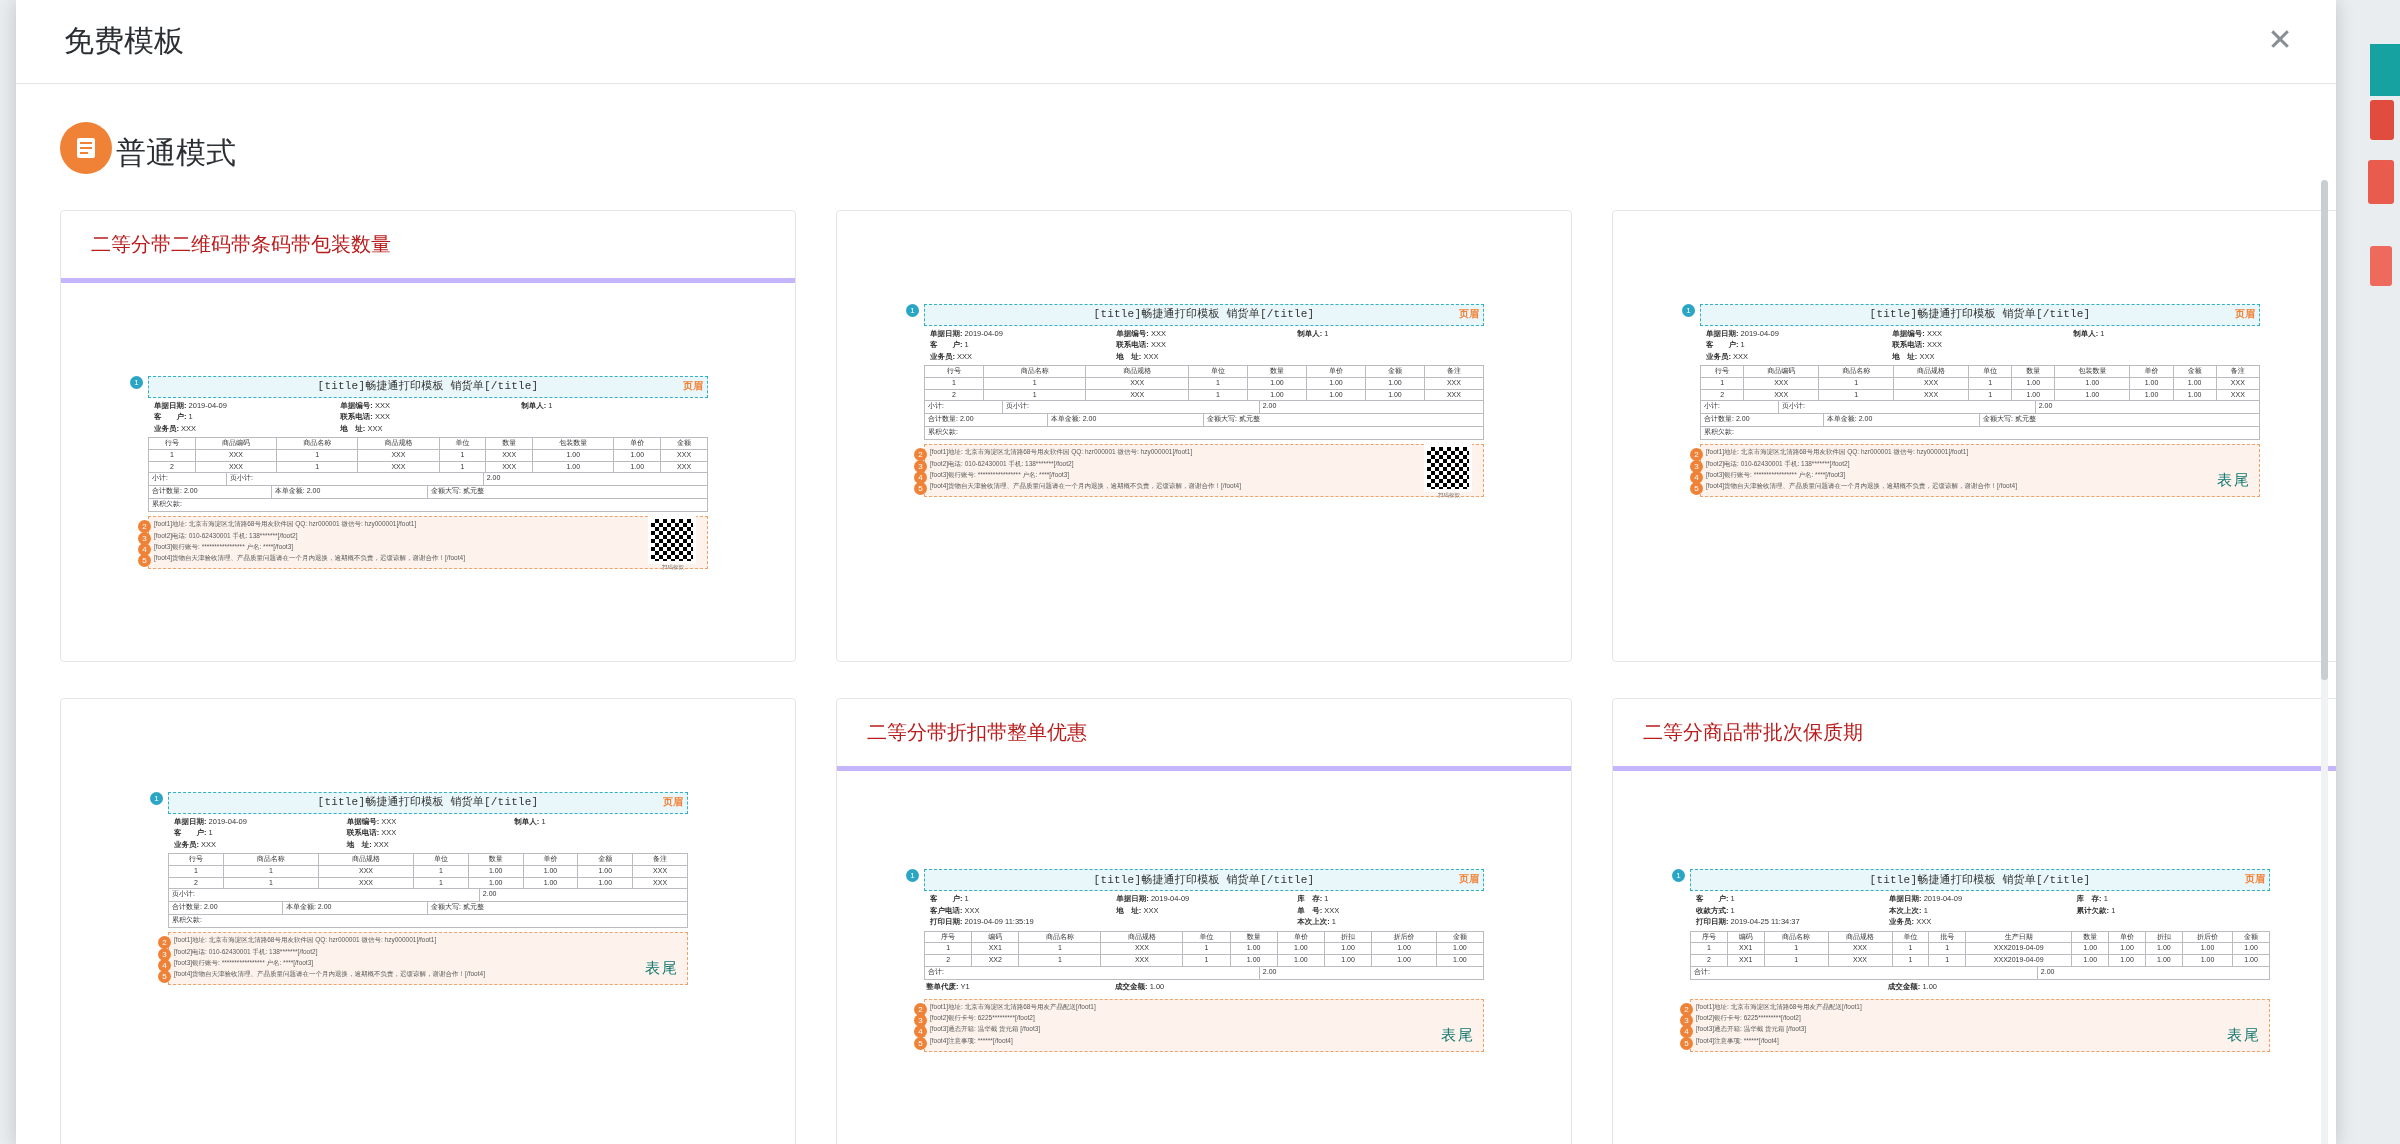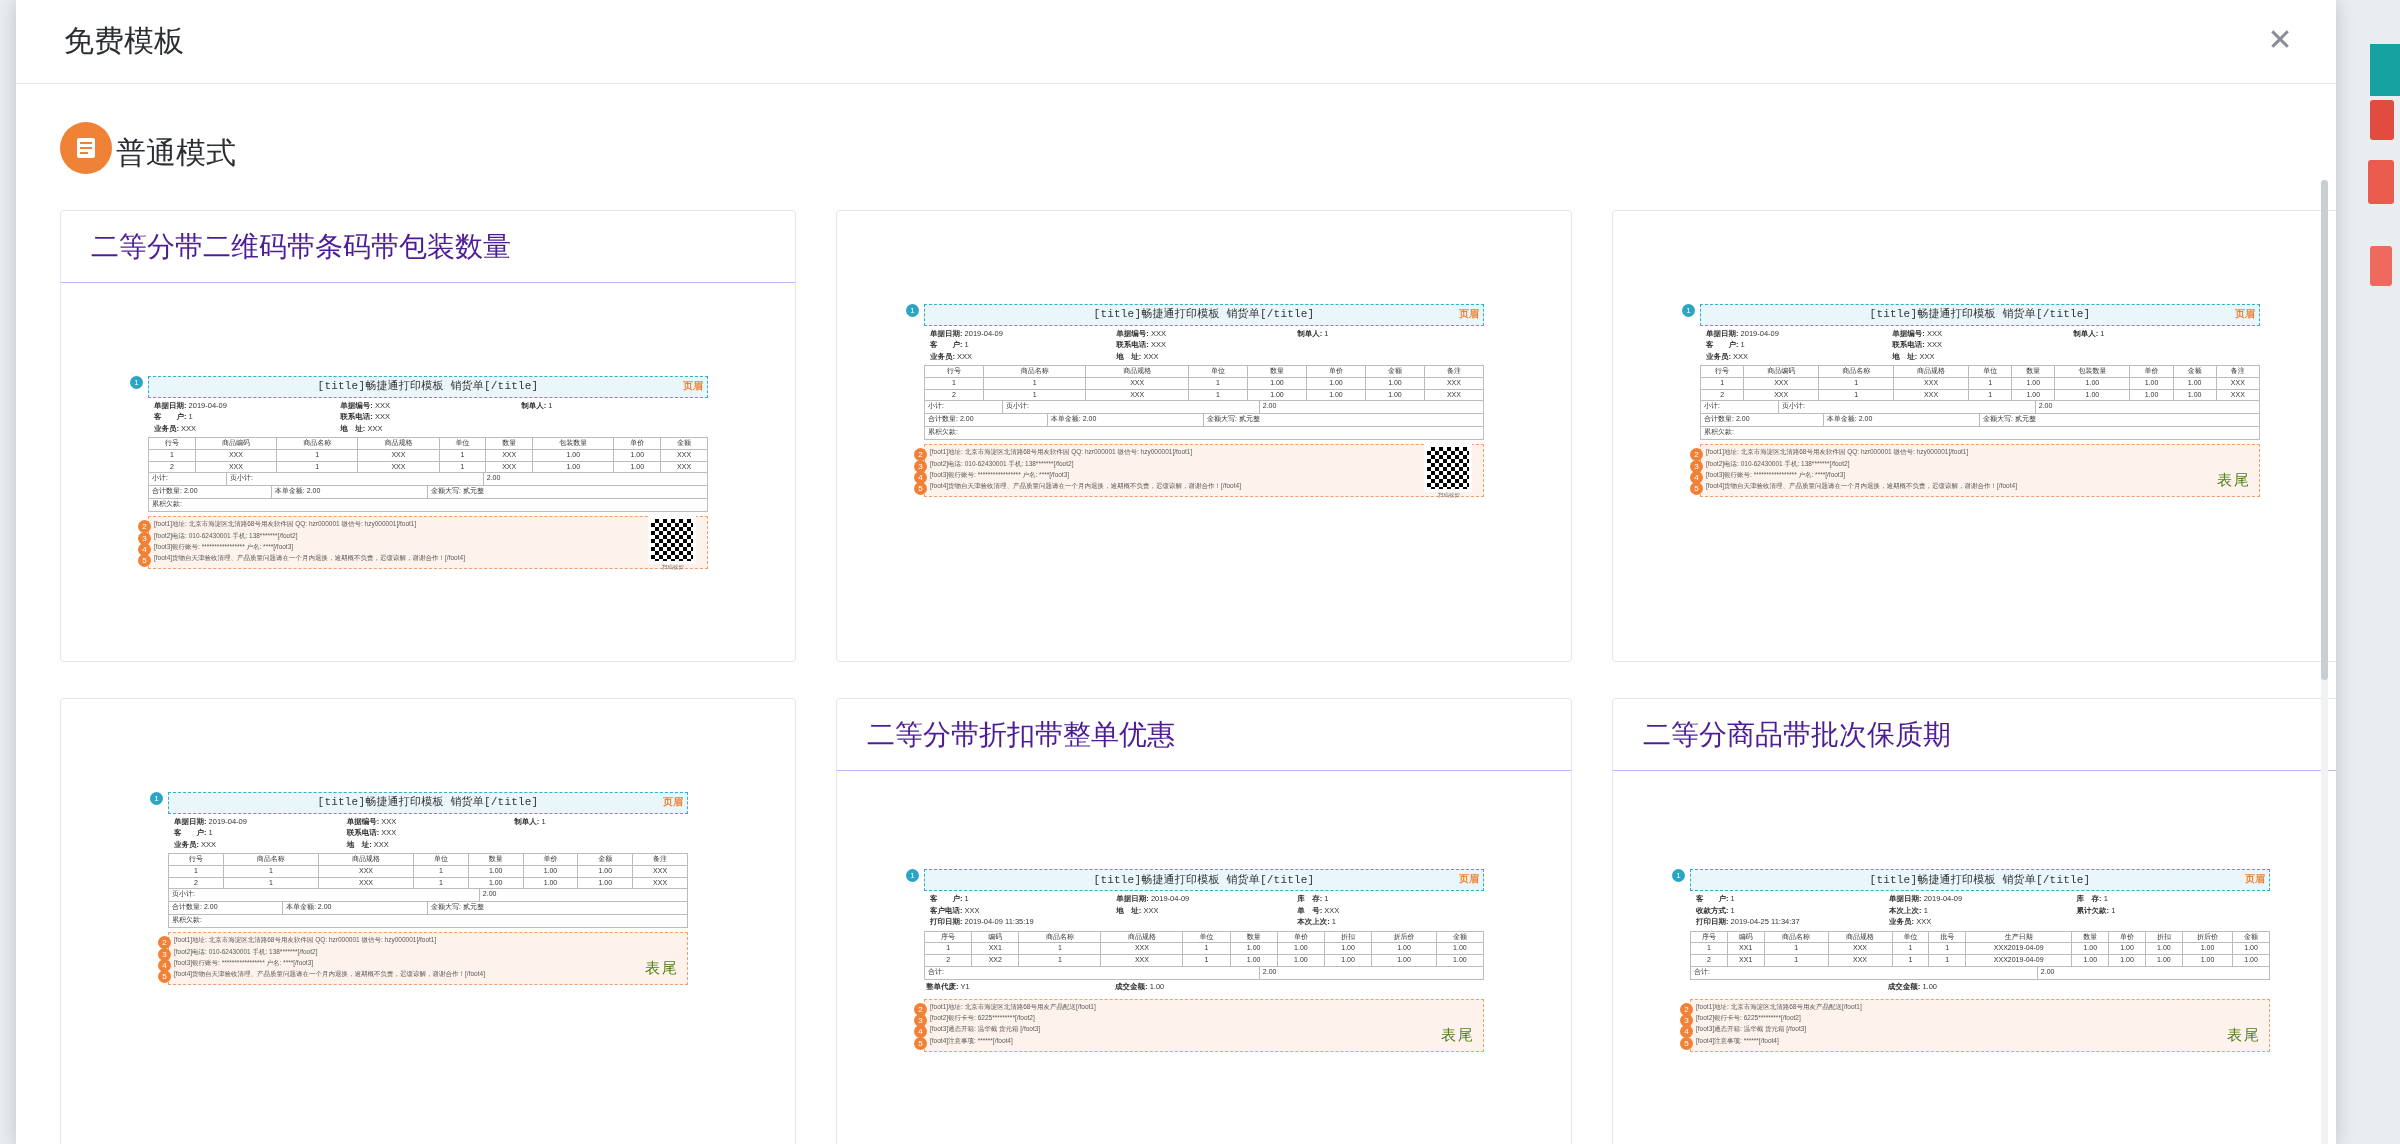--- a/index.html
+++ b/index.html
@@ -103,26 +103,26 @@
   }
   .tpl-card {
     border: 1px solid #e3e6e9;
     border-radius: 4px;
     background: #ffffff;
     height: 452px;
     overflow: hidden;
   }
   .tpl-card-head {
     height: 72px;
-    border-bottom: 1px solid #c4b5fd;
+    border-bottom: 5px solid #c4b5fd;
     display: flex;
     align-items: center;
     padding: 0 30px;
-    font-size: 28px;
-    color: #4c1d95;
+    font-size: 20px;
+    color: #b91c1c;
   }
   .tpl-card-body {
     position: relative;
     height: 379px;
     display: flex;
     align-items: center;
     justify-content: center;
   }
 
   
@@ -221,21 +221,21 @@
   .pv-foot-line {
     font-size: 6.5px;
     color: #5a5a5a;
     margin-bottom: 3px;
     position: relative;
   }
   .pv-watermark {
     position: absolute;
     right: 8px; bottom: 6px;
     font-size: 15px;
-    color: #4d7c0f;
+    color: #0f766e;
     letter-spacing: 2px;
   }
   .pv-qr {
     position: absolute;
     right: 10px; top: 0;
     width: 48px;
     text-align: center;
   }
   .pv-qr .qrbox {
     width: 46px; height: 46px;

